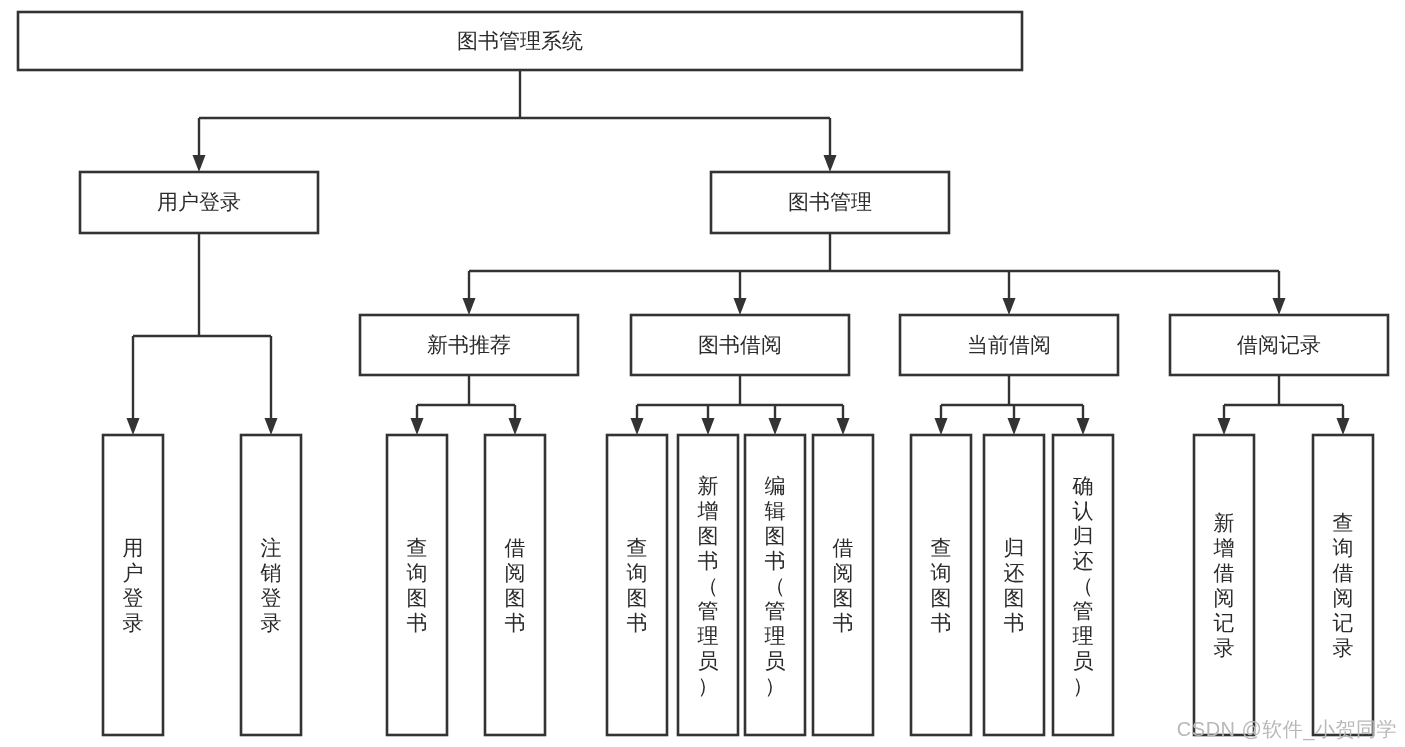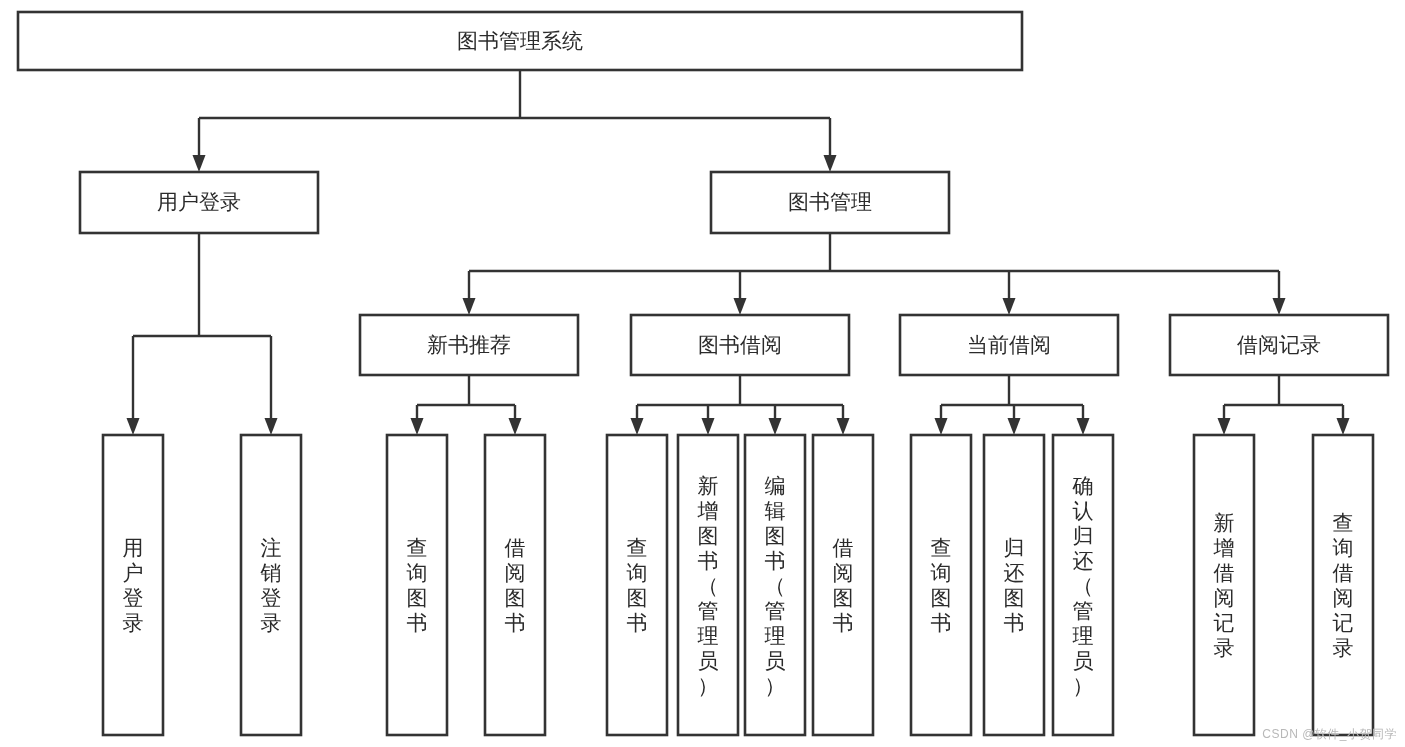--- a/index.html
+++ b/index.html
@@ -51,21 +51,21 @@
   }
   .arrow-head {
     fill: #333333;
     stroke: none;
   }
   .watermark {
     position: absolute;
     right: 8px;
     bottom: 4px;
     color: #b8b8b8;
-    font-size: 12px;
+    font-size: 20px;
     font-family: "Liberation Sans", "DejaVu Sans", sans-serif;
     letter-spacing: 0.5px;
     white-space: nowrap;
     user-select: none;
   }
 </style>
 </head>
 <body>
 
 <div id="diagram-root">

